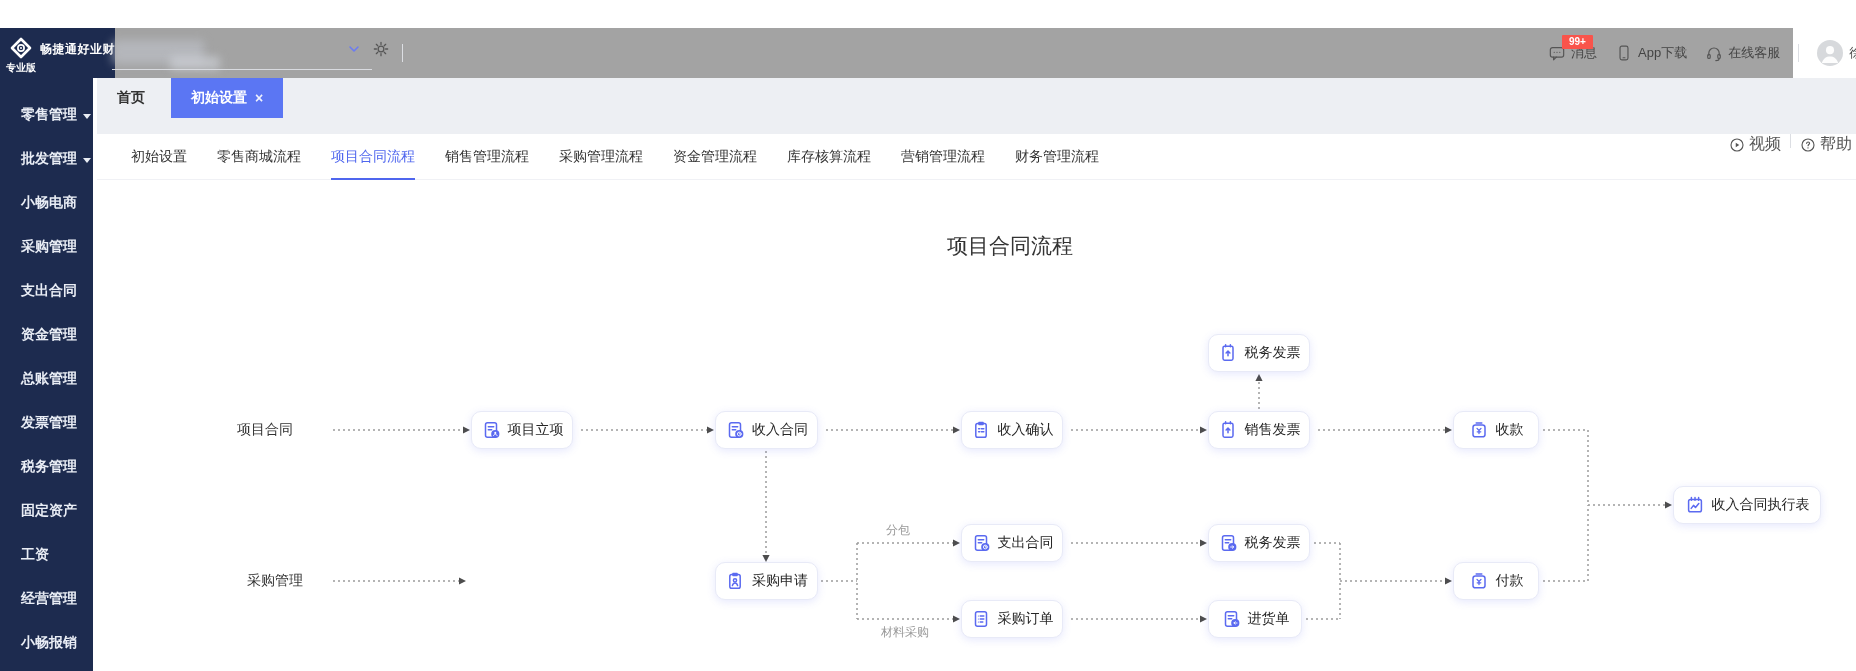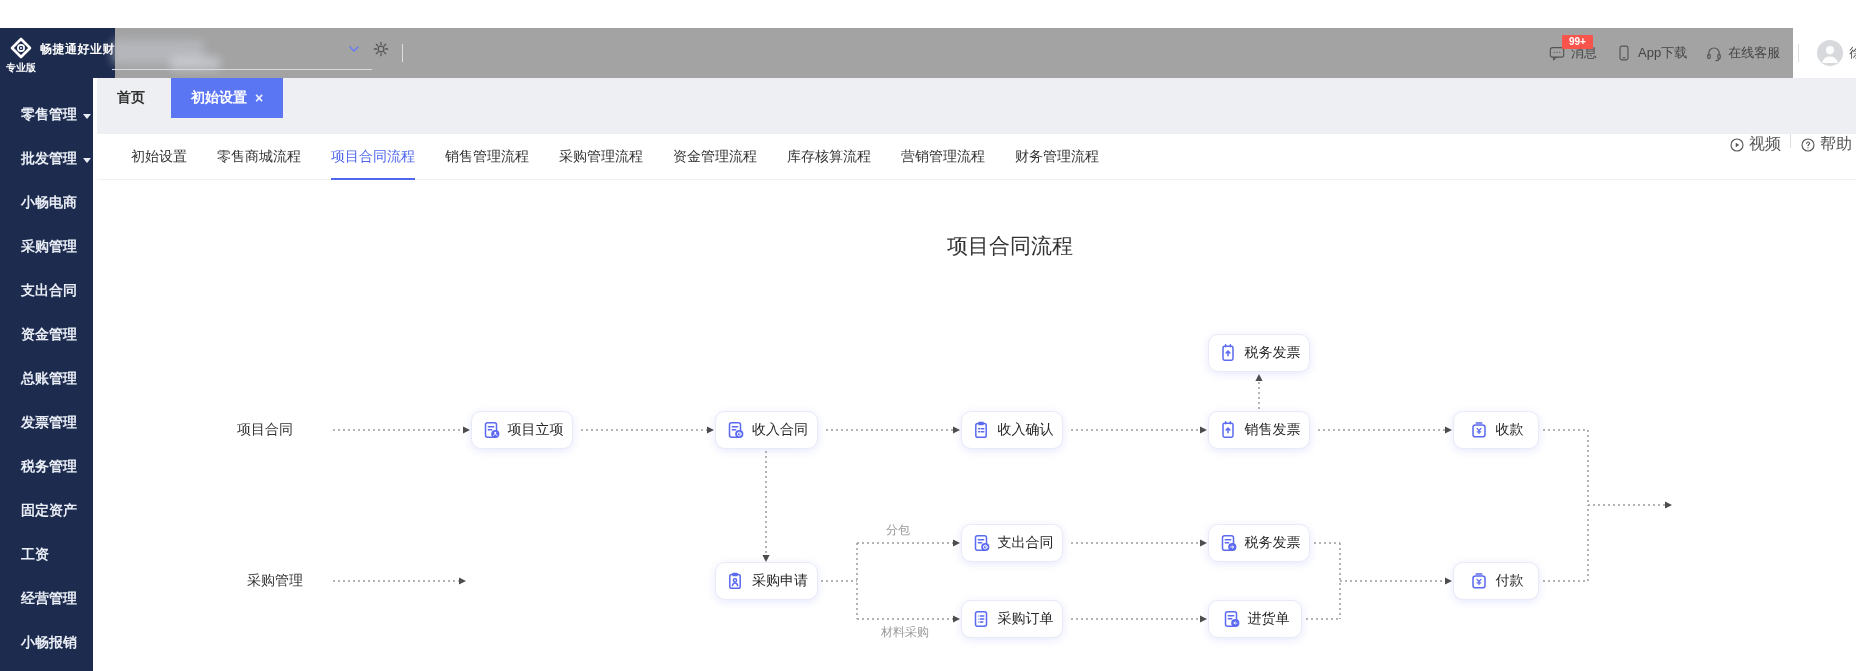--- a/index.html
+++ b/index.html
@@ -403,17 +403,27 @@
         <div class="flow-node" style="left: 1356px; top: 382px; width: 86px;">
           <span class="hicon">
             <svg width="20" height="20" viewBox="0 0 20 20" fill="none" stroke="#5b6af0" stroke-width="1.5" stroke-linecap="round" stroke-linejoin="round">
               <rect x="4" y="5" width="12" height="11.8" rx="2.4"></rect>
               <path d="M7.2 3h5.6"></path>
               <path d="M8 8.4l2 2.1 2-2.1M10 10.5v3M8.2 11.8h3.6" stroke-width="1.3"></path>
             </svg>
           </span>
           <span>付款</span>
         </div>
+        <div class="flow-node" style="left: 1576px; top: 306px; width: 148px;">
+          <span class="hicon">
+            <svg width="20" height="20" viewBox="0 0 20 20" fill="none" stroke="#5b6af0" stroke-width="1.5" stroke-linecap="round" stroke-linejoin="round">
+              <rect x="3.6" y="4.4" width="12.8" height="12.4" rx="1.8"></rect>
+              <path d="M6.4 2.6v2.6M10 2.6v2.6M13.6 2.6v2.6"></path>
+              <path d="M6.2 13.4l2.3-3 2 2 3.3-3.9"></path>
+            </svg>
+          </span>
+          <span>收入合同执行表</span>
+        </div>
         <div class="edge-label" style="left: 801px; top: 350px;">分包</div>
         <div class="edge-label" style="left: 808px; top: 452px;">材料采购</div>
       </div>
   </div>
 </div>
 
 </body></html>

